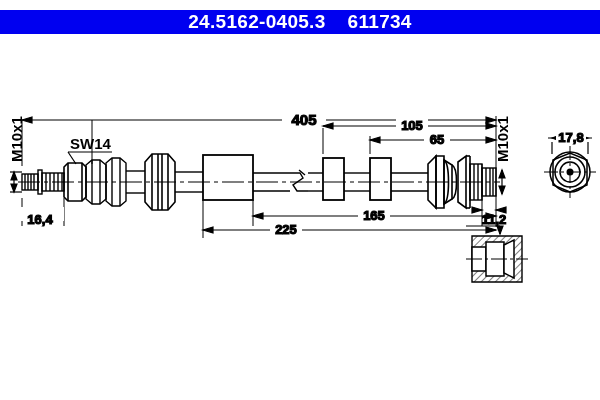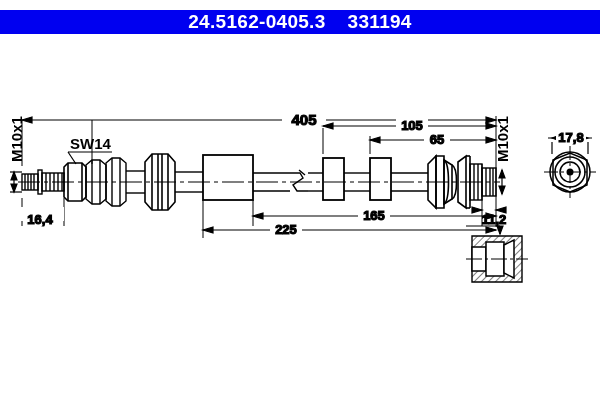--- a/index.html
+++ b/index.html
@@ -63,21 +63,21 @@
   }
 </style>
 </head>
 <body>
 
 <div id="page">
 
   <div id="titlebar">
     <span class="t">24.5162-0405.3</span>
     <span class="gap"></span>
-    <span class="t">331194</span>
+    <span class="t">611734</span>
   </div>
 
   <div id="drawing">
   <svg width="600" height="366" viewBox="0 0 600 366">
 
     <g stroke="#000" fill="none" stroke-width="1.4">
 
       <g>
         <rect x="22" y="140" width="16" height="16"></rect>
         <line x1="25" y1="140" x2="25" y2="156"></line>

